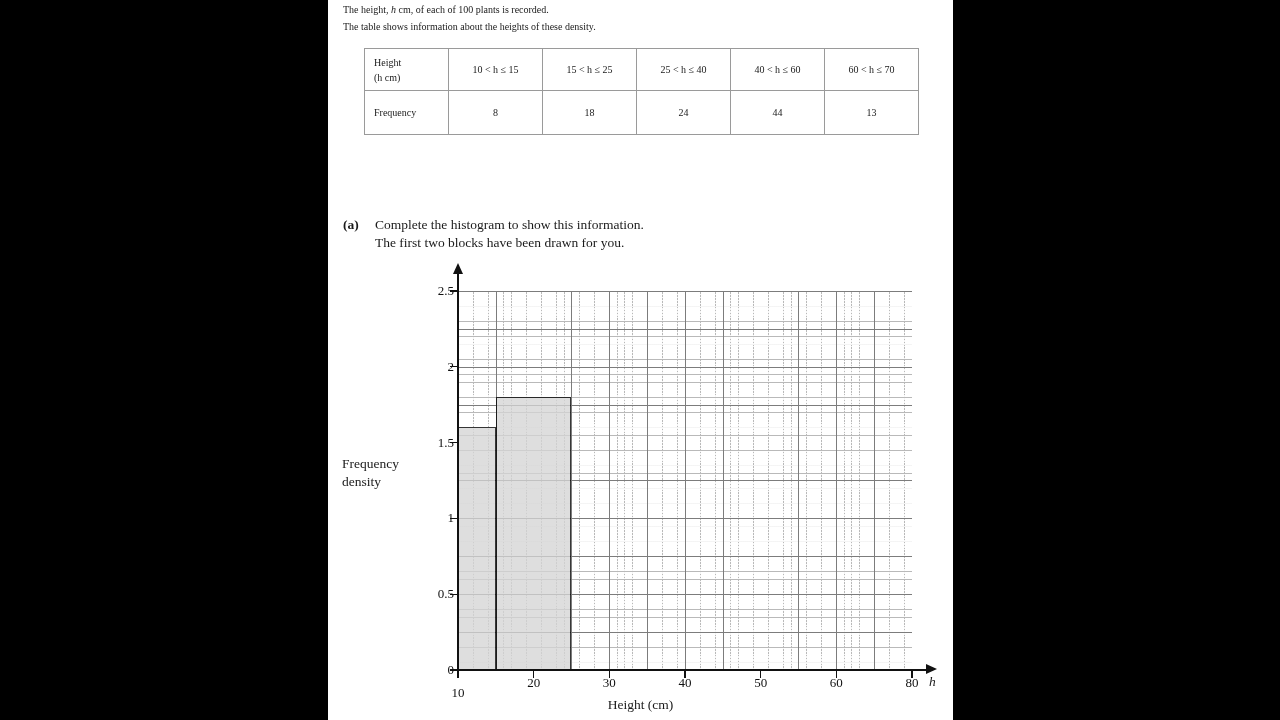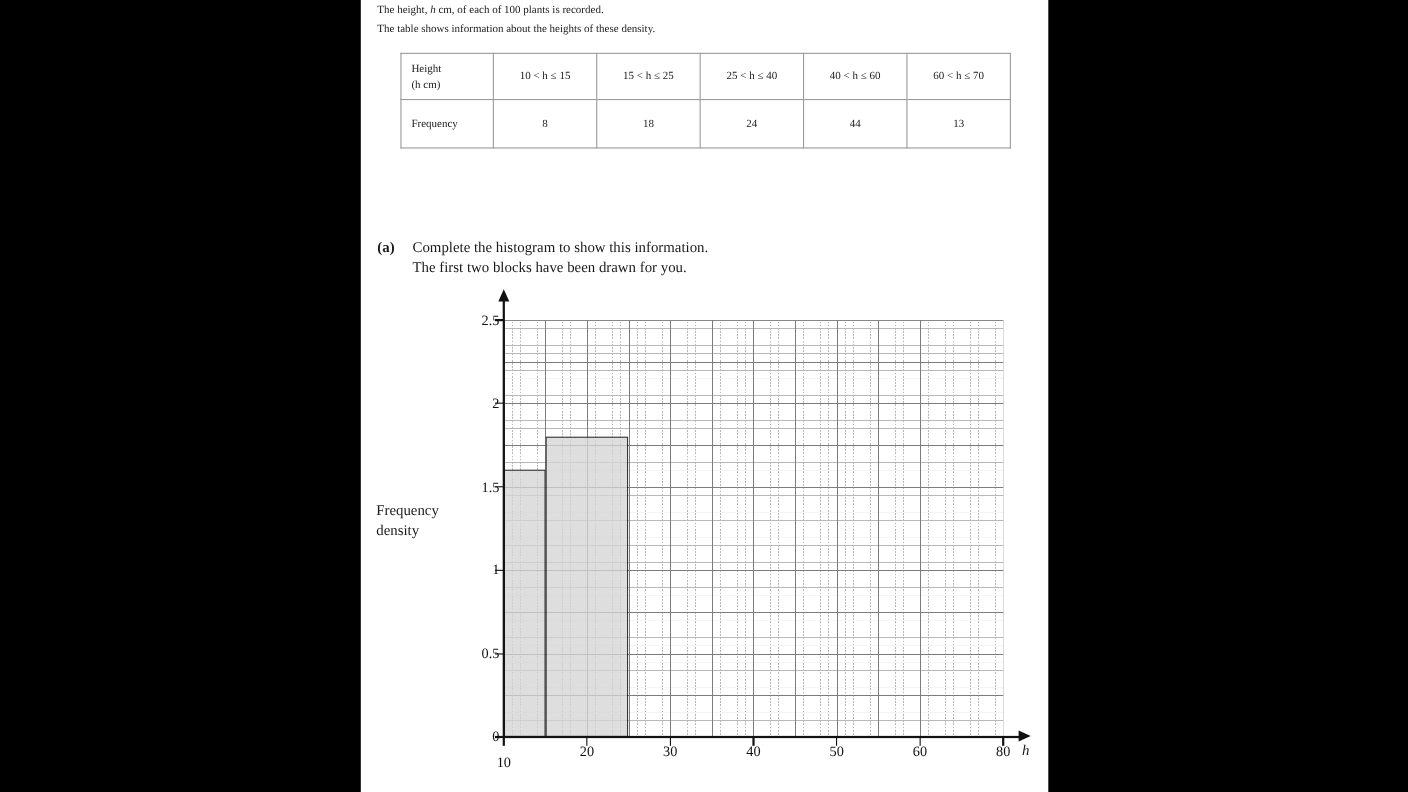--- a/index.html
+++ b/index.html
@@ -242,17 +242,18 @@
           <div class="xtick" style="left: 507.633px;"></div>
           <div class="xlab" style="left: 508.333px;">60</div>
           <div class="xtick" style="left: 583.3px;"></div>
           <div class="xlab" style="left: 584px;">80</div>
         </div>
 
       <div id="ylabel">
           <span style="display: block;">Frequency</span>
           <span style="display: block;">density</span>
         </div>
+      <div id="xlabel">Height (cm)</div>
       <div id="hsym">h</div>
     </div>
 
   </div>
 </div>
 
 </body></html>

